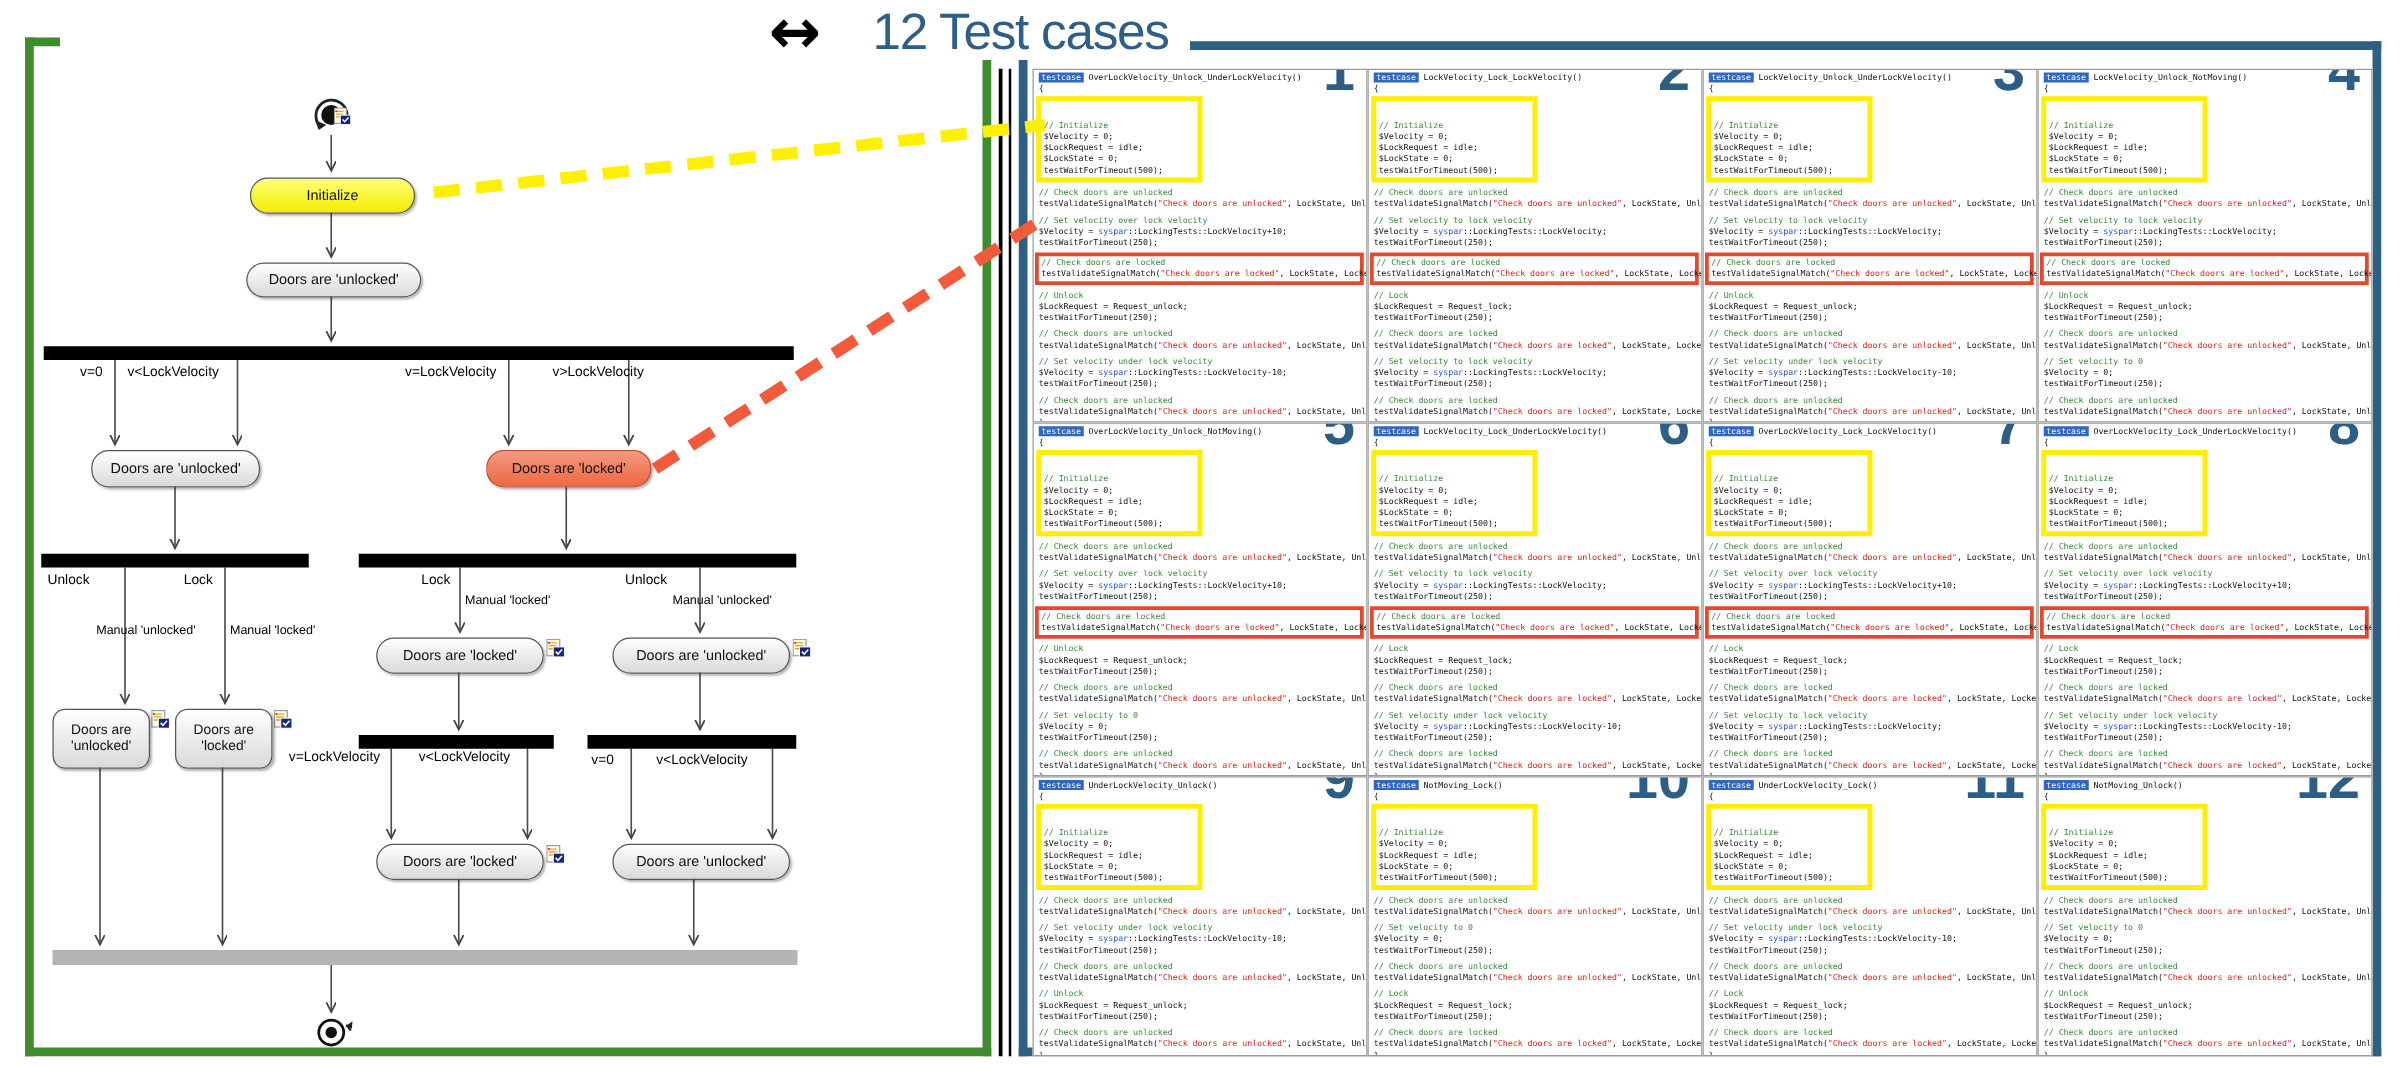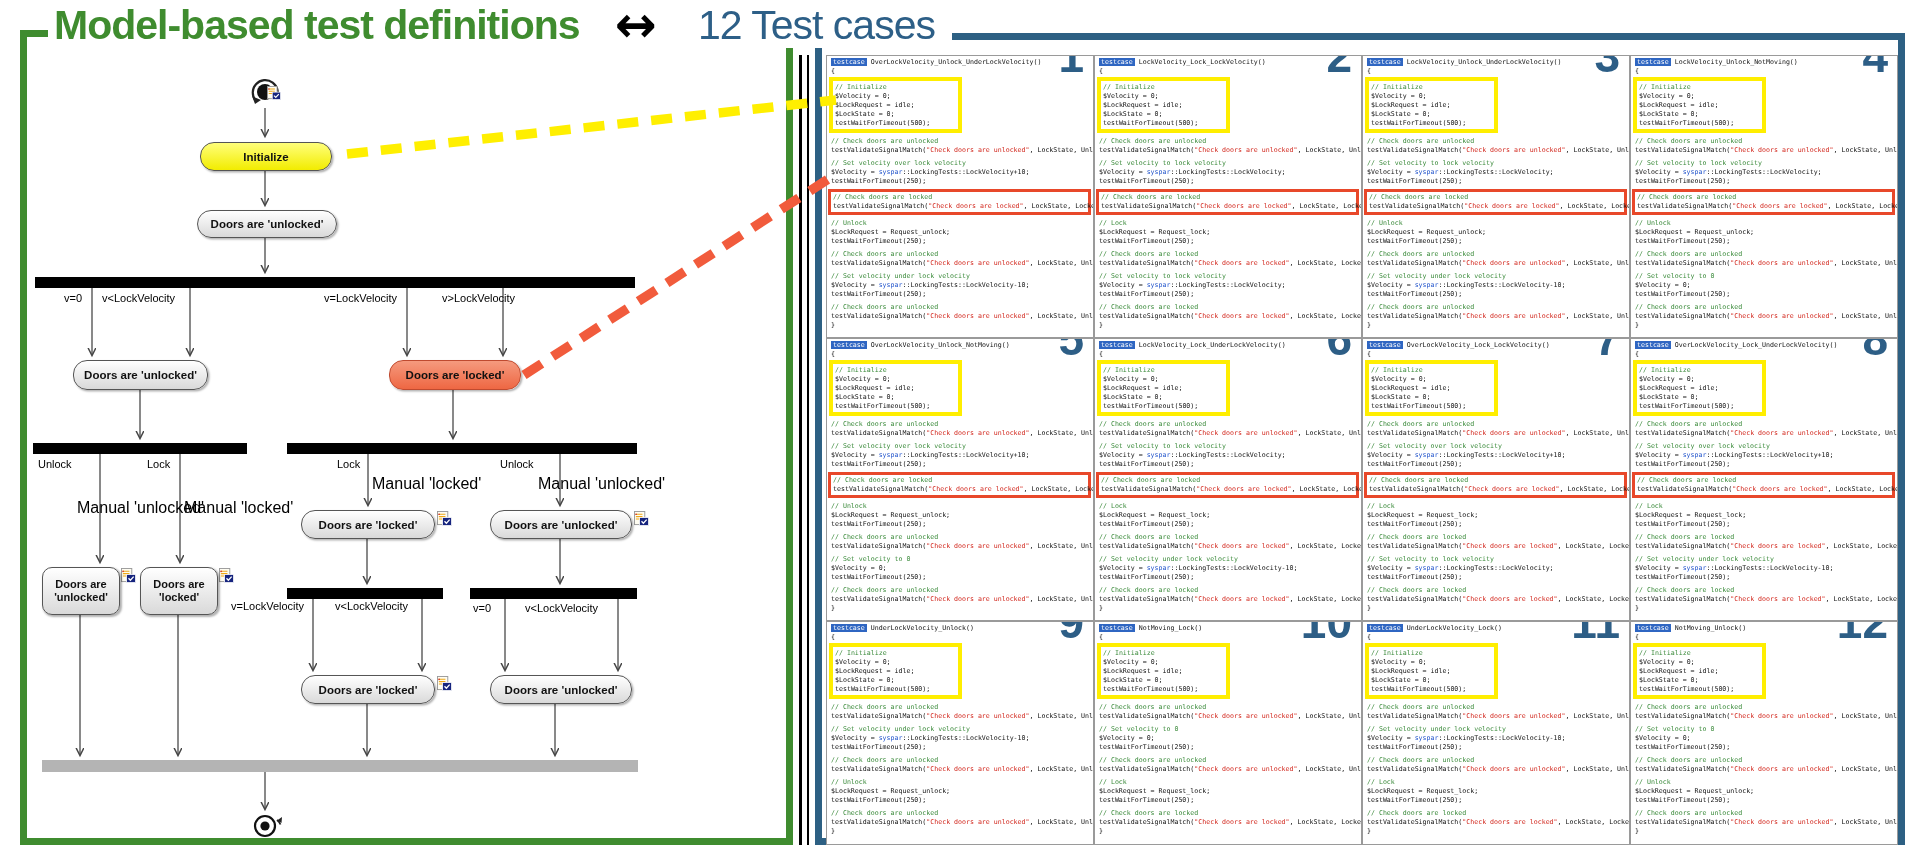--- a/index.html
+++ b/index.html
@@ -12,49 +12,48 @@
                font-family:"DejaVu Sans",sans-serif;}
   .title-right{position:absolute;left:698px;top:2px;font-size:41px;font-weight:normal;
                color:#2d5f87;letter-spacing:-1px;}
   
   .b{position:absolute;}
   .green{background:#3f8c2f;} .blue{background:#2d6083;} .black{background:#000;}
   
   .node{position:absolute;z-index:2;border:1.6px solid #555;border-radius:14px;
         background:linear-gradient(#ffffff,#d9d9d9);display:flex;align-items:center;
         justify-content:center;font-size:11.5px;color:#111;
-        box-shadow:1.5px 1.5px 2px rgba(0,0,0,.3);font-weight:bold;}
+        box-shadow:1.5px 1.5px 2px rgba(0,0,0,.3);}
   .node.yellow-n{background:linear-gradient(#ffff7a,#f2ec00);}
   .node.orange-n{background:linear-gradient(#f59a7e,#ee6743);border-color:#bf4a2f;}
   .node.two{flex-direction:column;line-height:1.2;font-size:11px;border-radius:10px;}
   .glabel{position:absolute;z-index:2;font-weight:normal;font-size:11px;color:#000;white-space:nowrap;}
-  .mlabel{position:absolute;z-index:2;font-size:16px;color:#000;white-space:nowrap;}
+  .mlabel{position:absolute;z-index:2;font-size:10px;color:#000;white-space:nowrap;}
   svg.diag{position:absolute;left:0;top:0;z-index:1;}
   svg.conn{position:absolute;left:0;top:0;z-index:10;pointer-events:none;}
   
   .tc-grid{position:absolute;left:826px;top:55px;width:1072px;height:790px;z-index:2;
            display:grid;grid-template-columns:repeat(4,1fr);grid-template-rows:283px 283px 224px;}
   .cell{position:relative;background:#fff;border:1px solid #9a9a9a;overflow:hidden;
         padding:2px 4px;font-family:"DejaVu Sans Mono",monospace;font-size:6.6px;
         line-height:9px;color:#111;white-space:pre;}
   .cellnum{position:absolute;top:-4px;right:9px;font-family:"Liberation Sans",sans-serif;
            font-weight:bold;font-size:46px;color:#2d5e86;z-index:3;}
   .codeblock{margin-top:4px;}
-  .hl-yellow{display:inline-block;border:4px solid #ffee00;padding:2px 5px 1px 2px;
+  .hl-yellow{display:inline-block;border:4px solid #ffee00;padding:15px 5px 1px 2px;
              margin:1px 0 0 -2px;min-width:118px;}
   .hl-orange{display:block;border:3px solid #e8482a;padding:1px 2px;margin:3px -2px 0 -3px;}
   .c{color:#3a8a3a;} .s{color:#d2281e;} .k{color:#2355cc;}
   .kw{background:#2f66c2;color:#fff;padding:0 2px;}
 </style>
 </head>
 <body>
 
 <div class="page">
 
-  <div class="title-left">Model-based test definitions</div>
   <div class="title-arrow">↔</div>
   <div class="title-right">12 Test cases</div>
 
   <div class="b green" style="left:20px;top:30px;width:28px;height:7px"></div>
   <div class="b green" style="left:20px;top:30px;width:7px;height:815px"></div>
   <div class="b green" style="left:20px;top:838px;width:773px;height:7px"></div>
   <div class="b green" style="left:786px;top:48px;width:7px;height:797px"></div>
 
   <div class="b black" style="left:799px;top:55px;width:2.5px;height:790px"></div>
   <div class="b black" style="left:806.5px;top:55px;width:2.5px;height:790px"></div>

